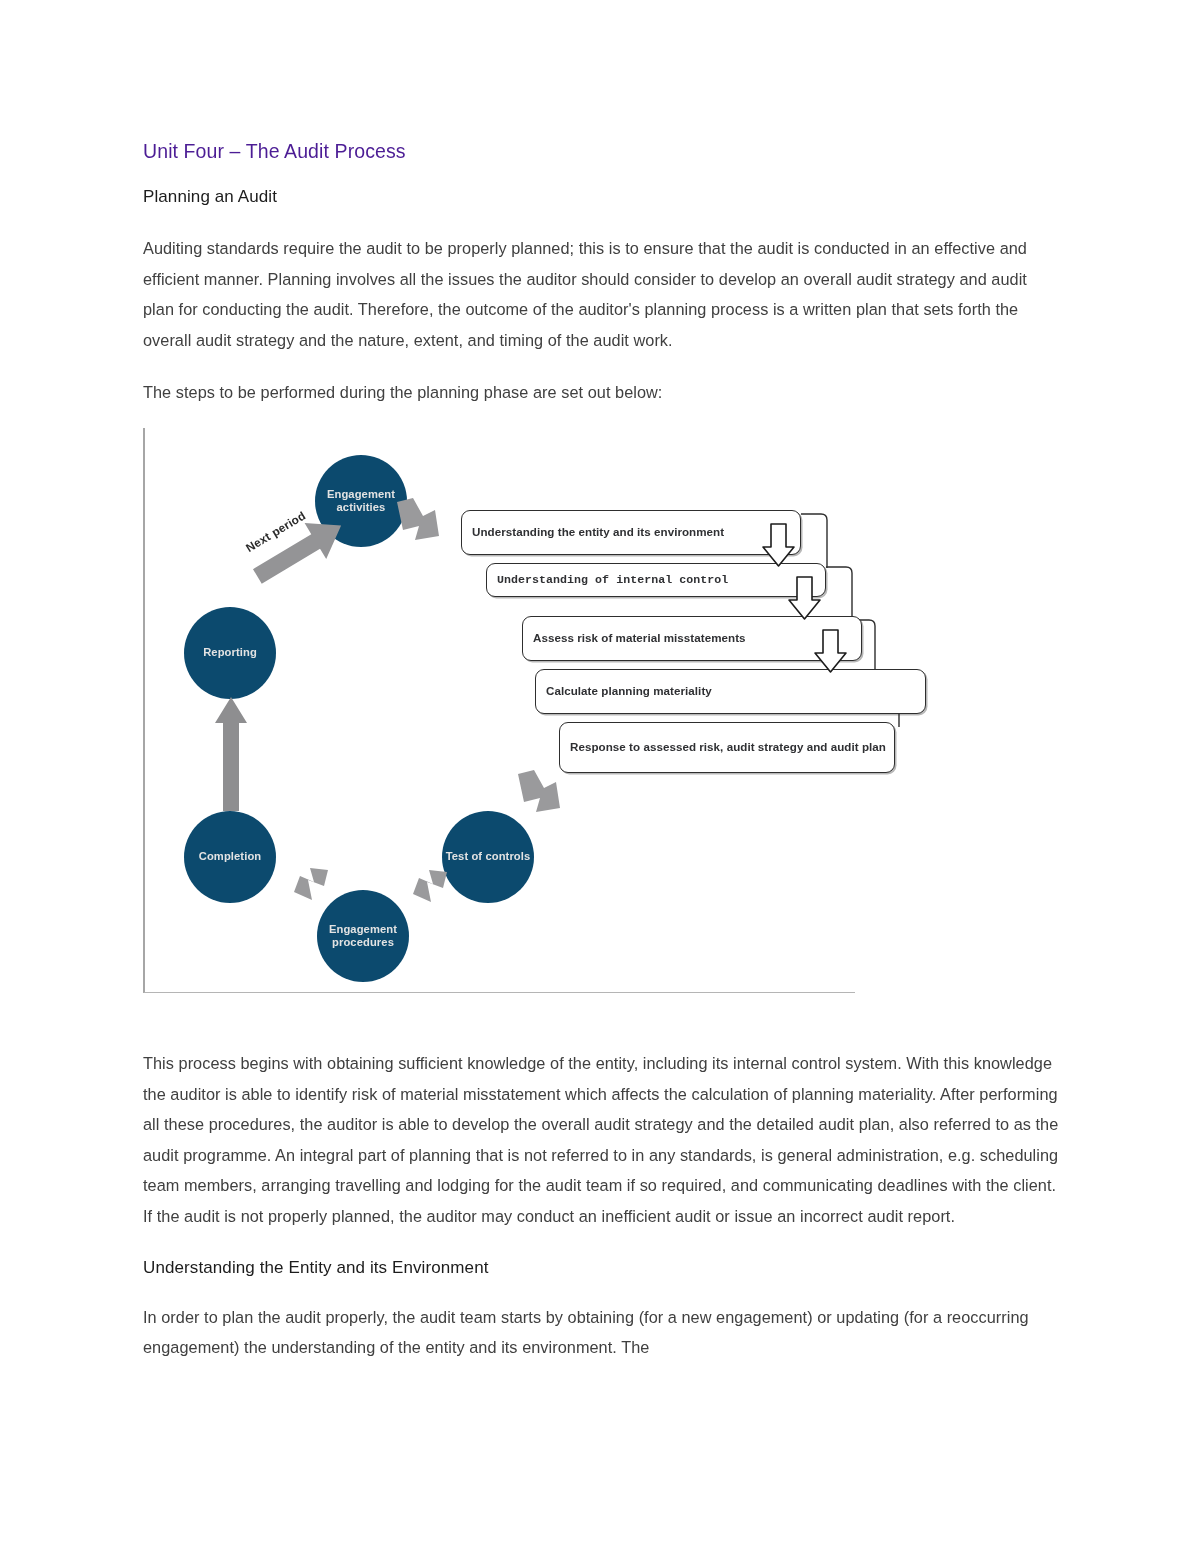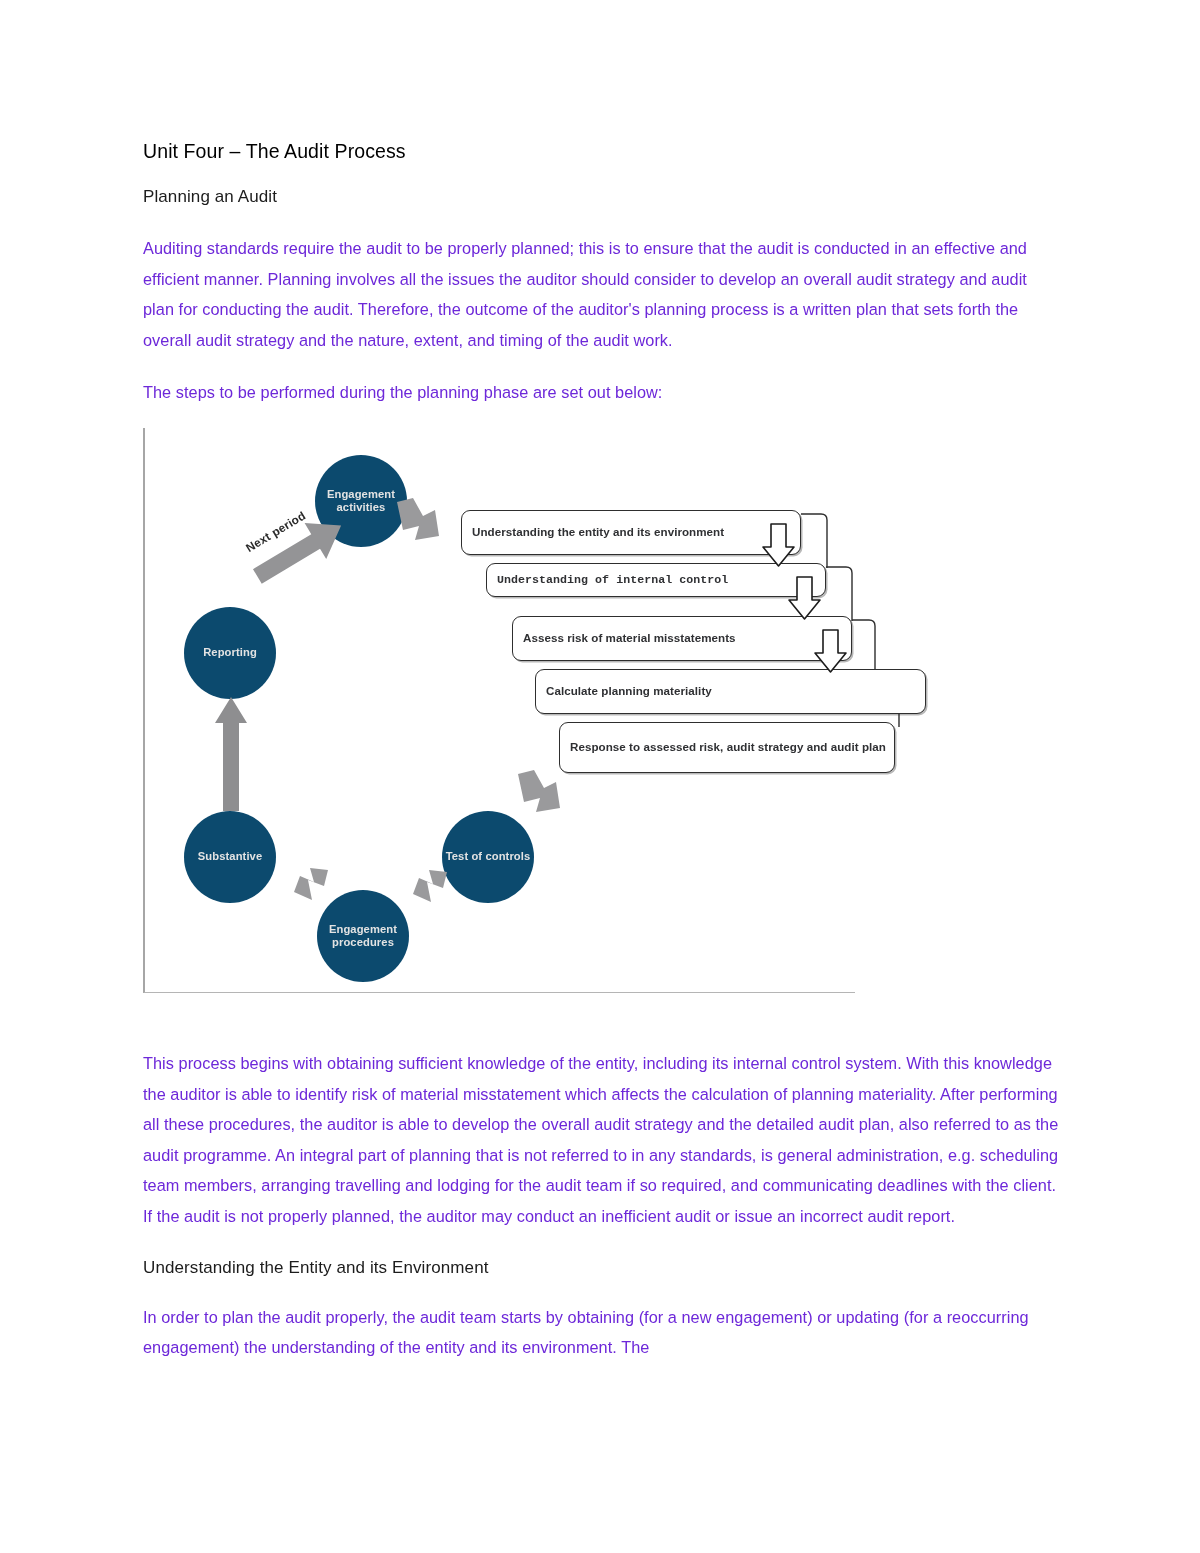--- a/index.html
+++ b/index.html
@@ -9,29 +9,29 @@
     font-family:"Liberation Sans","DejaVu Sans",sans-serif;
     color:#1a1a1a;
     -webkit-font-smoothing:antialiased;
   }
   .page{position:relative;width:1200px;height:1553px;overflow:hidden;}
 
   
   .doc{position:absolute;left:143px;top:138px;width:918px;}
   h1.doc-title{
     font-size:19.5px;font-weight:400;line-height:1.35;
-    margin:0 0 22px 0;color:#000000;letter-spacing:.1px;
+    margin:0 0 22px 0;color:#4c1d95;letter-spacing:.1px;
   }
   h2.doc-h2{
     font-size:17px;font-weight:400;line-height:1.35;
     margin:0 0 24px 0;color:#1c1c1c;letter-spacing:.1px;
   }
   p.body-par{
     font-size:16.3px;font-weight:400;line-height:30.5px;
-    margin:0 0 22px 0;color:#6d28d9;text-align:left;letter-spacing:.05px;
+    margin:0 0 22px 0;color:#404040;text-align:left;letter-spacing:.05px;
   }
   .sub-lead{margin-bottom:6px;}
 
   
   .doc-lower{position:absolute;left:143px;top:1048px;width:925px;}
   .doc-lower h2.doc-h2{margin:26px 0 22px 0;}
 
   
   .figure{
     position:absolute;left:143px;top:428px;
@@ -82,21 +82,21 @@
     border-radius:9px;
     box-sizing:border-box;
     display:flex;align-items:center;
     padding:0 0 0 10px;
     font-size:11.6px;font-weight:700;line-height:14.5px;
     color:#2f3033;letter-spacing:.05px;
     box-shadow:1.5px 1.5px 0 rgba(40,40,40,.33);
   }
   .b1{left:316px;top:82px;width:340px;height:45px;}
   .b2{left:341px;top:135px;width:340px;height:34px;font-family:Liberation Mono, monospace;}
-  .b3{left:367px;top:188px;width:340px;height:45px;}
+  .b3{left:377px;top:188px;width:340px;height:45px;}
   .b4{left:390px;top:241px;width:391px;height:45px;}
   .b5{left:414px;top:294px;width:336px;height:51px;align-items:center;}
 
   
   .dn{position:absolute;width:33px;height:44px;}
   .d1{left:617px;top:95px;}
   .d2{left:643px;top:148px;}
   .d3{left:669px;top:201px;}
   svg{display:block;overflow:visible;}
 </style>
@@ -115,21 +115,21 @@
   <div class="figure">
    <div class="fig-inner">
 
     <div class="circle c-engagement">
       <span>Engagement activities</span>
     </div>
     <div class="circle c-reporting">
       <span>Reporting</span>
     </div>
     <div class="circle c-completion">
-      <span>Substantive</span>
+      <span>Completion</span>
     </div>
     <div class="circle c-substantive">
       <span>Engagement procedures</span>
     </div>
     <div class="circle c-testof">
       <span>Test of controls</span>
     </div>
 
     <div class="arrow a-eng-box">
       <svg width="54" height="50" viewBox="0 0 54 50">

